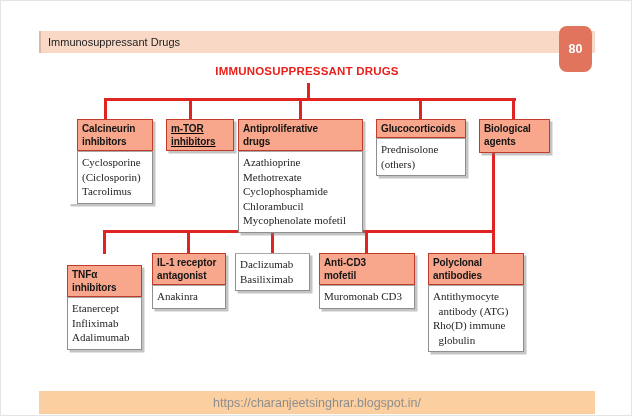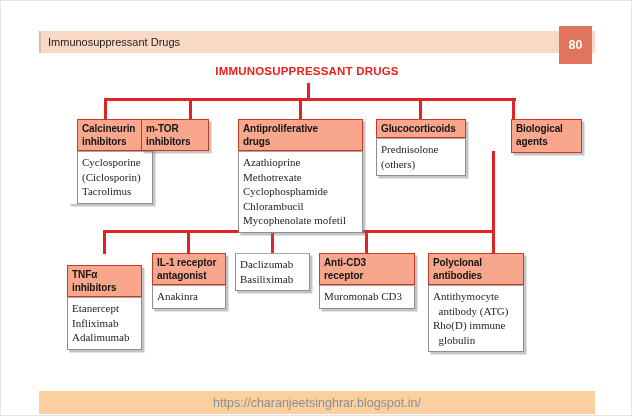--- a/index.html
+++ b/index.html
@@ -9,22 +9,22 @@
     border:1px solid #e4e4e4;box-sizing:border-box;
   }
   
   .topbar{
     position:absolute;left:38px;top:30px;width:556px;height:22px;
     background:#f9d9c6;border-left:2px solid #d9b9a6;
     display:flex;align-items:center;box-sizing:border-box;
   }
   .topbar-title{font-size:11px;color:#1d1d1d;padding-left:7px;}
   .page-badge{
-    position:absolute;left:558px;top:25px;width:33px;height:38px;
-    background:#e0745c;border-radius:0;color:#fff;font-weight:bold;
+    position:absolute;left:558px;top:25px;width:33px;height:46px;
+    background:#e0745c;border-radius:8px;color:#fff;font-weight:bold;
     font-size:12.5px;display:flex;align-items:center;justify-content:center;
   }
   
   .diagram-title{
     position:absolute;left:0;top:64px;width:612px;text-align:center;
     color:#e8211d;font-weight:bold;font-size:11.5px;letter-spacing:.2px;
   }
   
   .conn{position:absolute;background:#e02421;z-index:1;}
   
@@ -75,39 +75,39 @@
   <div class="conn" style="left:270px;top:229px;width:3px;height:24px;"></div>
   <div class="conn" style="left:364px;top:229px;width:3px;height:24px;"></div>
 
   <div class="node" style="left:67px;top:118px;width:76px;padding-left:9px;">
     <div class="node-header">Calcineurin
 inhibitors</div>
     <div class="node-items">Cyclosporine
 (Ciclosporin)
 Tacrolimus</div>
   </div>
-  <div class="node" style="left:140px;top:118px;width:68px;">
+  <div class="node" style="left:165px;top:118px;width:68px;text-decoration:underline;">
     <div class="node-header">m-TOR
 inhibitors</div>
   </div>
   <div class="node" style="left:375px;top:118px;width:90px;">
     <div class="node-header">Glucocorticoids</div>
     <div class="node-items">Prednisolone
 (others)</div>
   </div>
   <div class="node" style="left:237px;top:118px;width:125px;">
     <div class="node-header">Antiproliferative
 drugs</div>
     <div class="node-items">Azathioprine
 Methotrexate
 Cyclophosphamide
 Chlorambucil
 Mycophenolate mofetil</div>
   </div>
-  <div class="node" style="left:478px;top:118px;width:71px;margin-left:32px;">
+  <div class="node" style="left:478px;top:118px;width:71px;">
     <div class="node-header" style="padding-bottom:4px;">Biological
 agents</div>
   </div>
 
   <div class="node" style="left:66px;top:264px;width:75px;">
     <div class="node-header">TNFα
 inhibitors</div>
     <div class="node-items">Etanercept
 Infliximab
 Adalimumab</div>
@@ -116,21 +116,21 @@
     <div class="node-header">IL-1 receptor
 antagonist</div>
     <div class="node-items">Anakinra</div>
   </div>
   <div class="node" style="left:234px;top:252px;width:75px;">
     <div class="node-items">Daclizumab
 Basiliximab</div>
   </div>
   <div class="node" style="left:318px;top:252px;width:96px;">
     <div class="node-header">Anti-CD3
-receptor</div>
+mofetil</div>
     <div class="node-items">Muromonab CD3</div>
   </div>
   <div class="node" style="left:427px;top:252px;width:96px;">
     <div class="node-header">Polyclonal
 antibodies</div>
     <div class="node-items">Antithymocyte
   antibody (ATG)
 Rho(D) immune
   globulin</div>
   </div>

